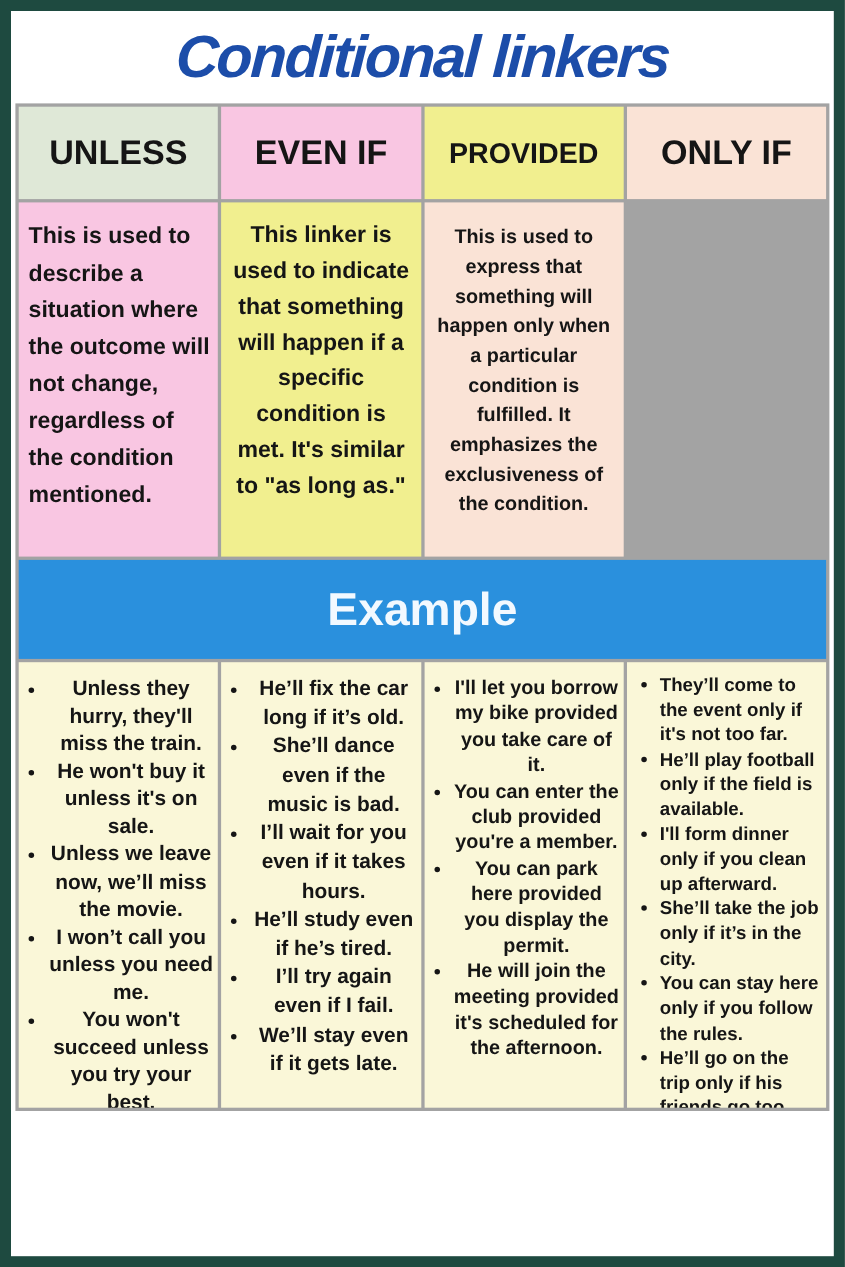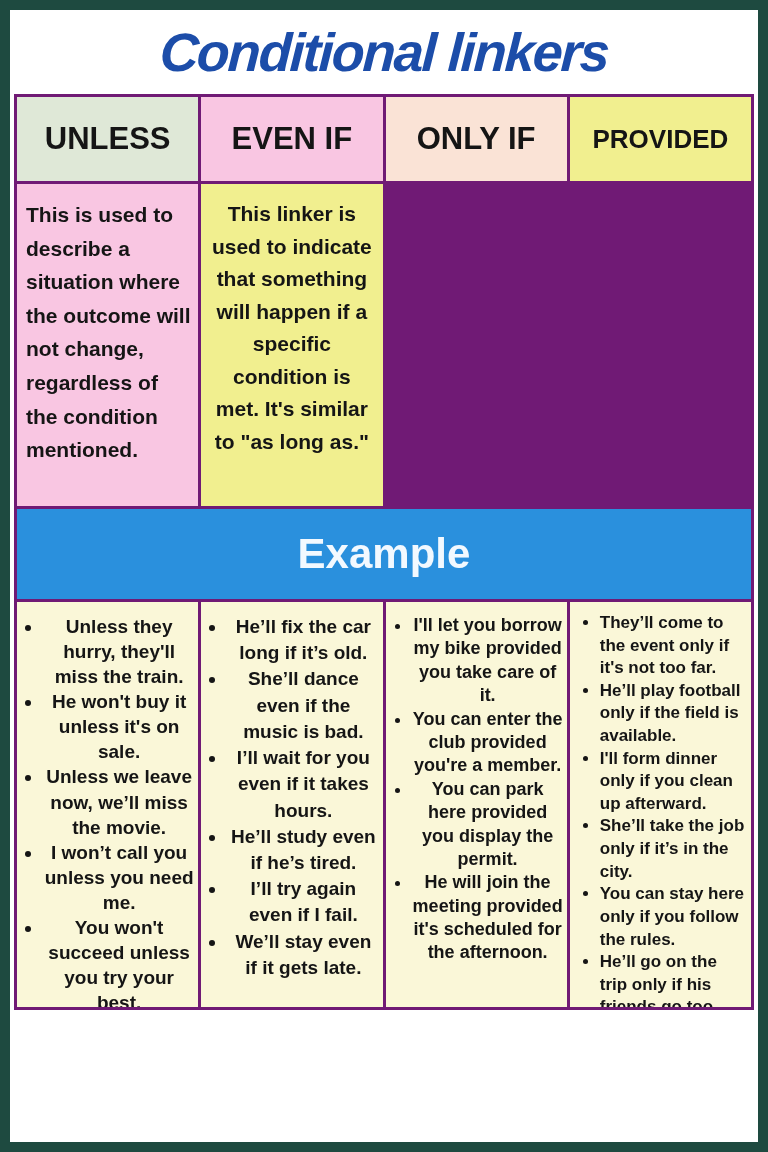--- a/index.html
+++ b/index.html
@@ -9,21 +9,21 @@
     font-family:"Liberation Sans",sans-serif;
   }
   .panel{position:absolute;inset:10px;background:#ffffff;}
   .title{
     margin:0;height:84px;display:flex;align-items:center;justify-content:center;
     color:var(--title,#1c4da9);font-size:54px;font-weight:bold;font-style:italic;
     letter-spacing:-2px;transform:skewX(-3deg);white-space:nowrap;
   }
   .table{
     margin:0 4px;height:916px;box-sizing:border-box;
-    background:#701a75;display:grid;
+    background:#a3a3a3;display:grid;
     grid-template-columns:repeat(4,1fr);
     grid-template-rows:84px 322px 90px 1fr;
     gap:3px;padding:3px;
   }
   .cell{overflow:hidden;color:#151515;box-sizing:border-box;}
   .c0{background:var(--unless-bg,#dfe8d7);}
   .c1{background:var(--even-if-bg,#f9c6e2);}
   .c2{background:var(--provided-bg,#f1ef8f);}
   .c3{background:var(--only-if-bg,#fae3d6);}
   .head{display:flex;align-items:center;justify-content:center;font-weight:bold;font-size:31px;letter-spacing:0;}
@@ -50,25 +50,26 @@
 </head>
 <body style="--frame: #1e4a40; --title: #1c4da9; --banner: #2a90dd; --unless-bg: #dfe8d7; --even-if-bg: #f9c6e2; --provided-bg: #f1ef8f; --only-if-bg: #fae3d6; --example-cell-bg: #faf7d8;">
 
 <div class="panel">
   <h1 class="title">Conditional linkers</h1>
 
   <div class="table">
 
     <div class="cell head c0">UNLESS</div>
     <div class="cell head c1">EVEN IF</div>
+    <div class="cell head c2">PROVIDED</div>
     <div class="cell head c3">ONLY IF</div>
-    <div class="cell head c2">PROVIDED</div>
 
     <div class="cell desc c1">This is used to describe a situation where the outcome will not change, regardless of the condition mentioned.</div>
     <div class="cell desc c2">This linker is used to indicate that something will happen if a specific condition is met. It's similar to "as long as."</div>
+    <div class="cell desc c3">This is used to express that something will happen only when a particular condition is fulfilled. It emphasizes the exclusiveness of the condition.</div>
 
     <div class="cell banner">Example</div>
 
     <div class="cell ex c0">
       <ul>
         <li>Unless they hurry, they'll miss the train.</li>
         <li>He won't buy it unless it's on sale.</li>
         <li>Unless we leave now, we’ll miss the movie.</li>
         <li>I won’t call you unless you need me.</li>
         <li>You won't succeed unless you try your best.</li>

